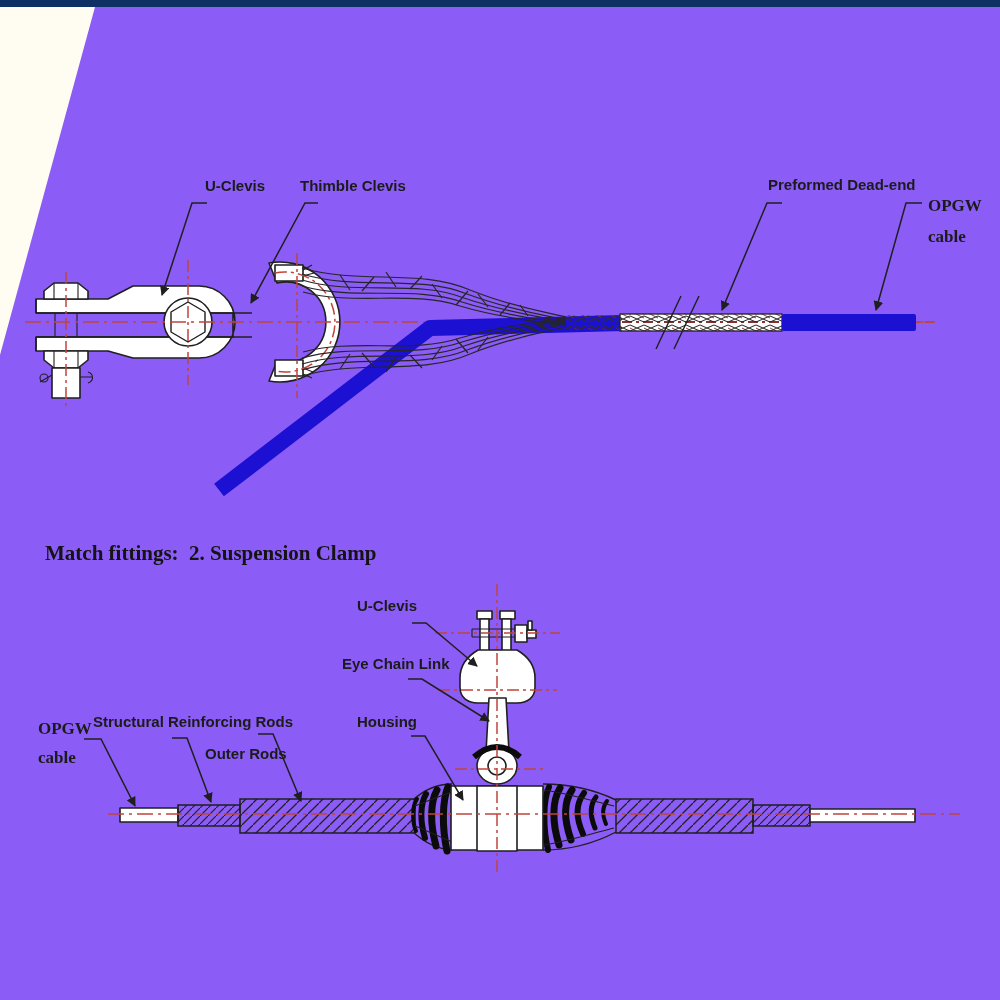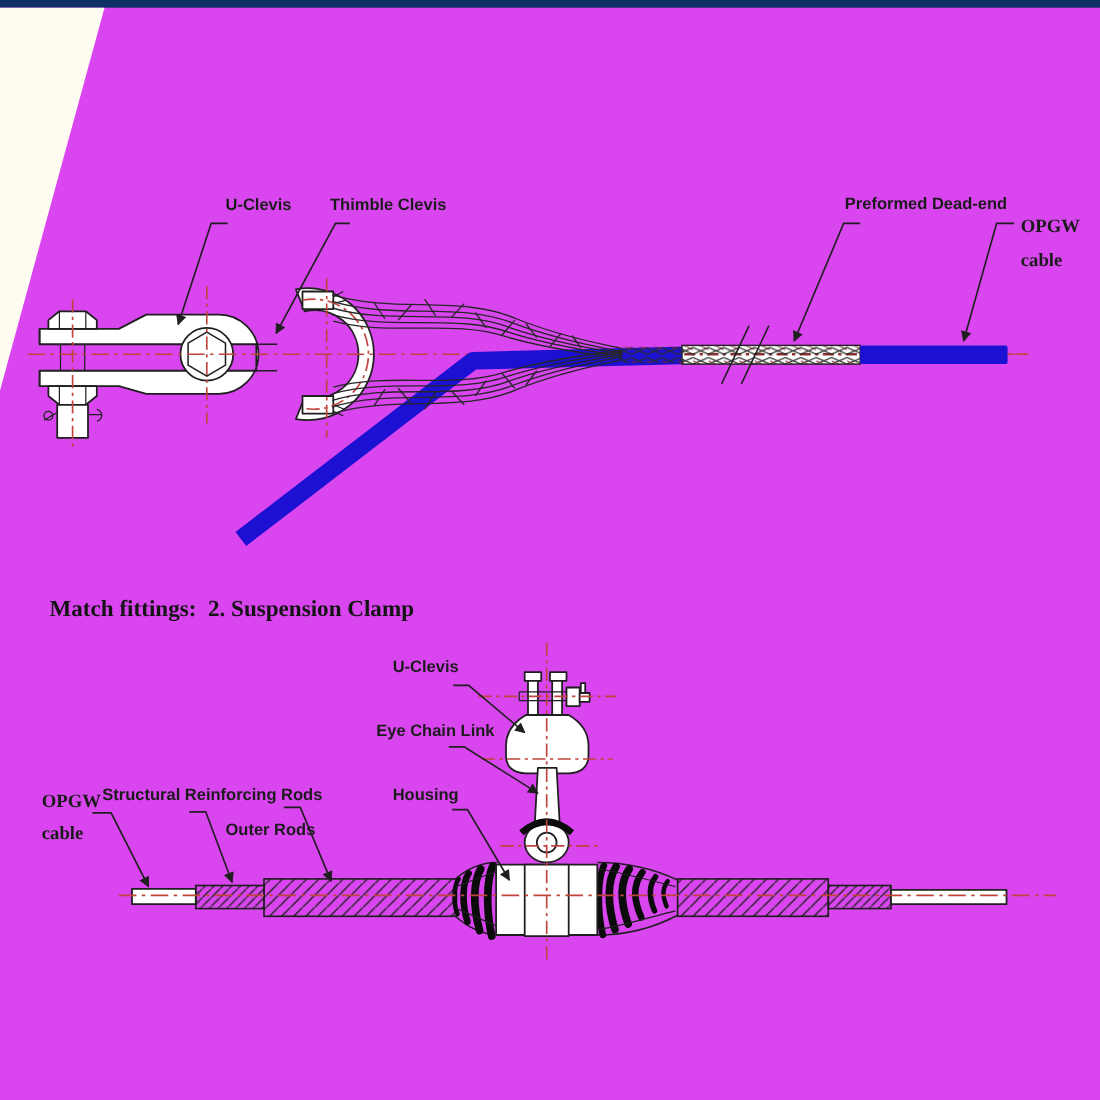--- a/index.html
+++ b/index.html
@@ -1,16 +1,16 @@
 <!DOCTYPE html>
 <html style="--cable-blue: #1c10d2; --centerline-red: #c0443c; --top-bar-navy: #0f3064;"><head>
 <meta charset="utf-8">
 <style>
   html,body{margin:0;padding:0;background:#ffffff;}
-  .stage{position:relative;width:1000px;height:1000px;background:#d946ef;overflow:hidden;
+  .stage{position:relative;width:1000px;height:1000px;background:#8b5cf6;overflow:hidden;
          font-family:"Liberation Sans",sans-serif;}
   .top-bar{position:absolute;left:0;top:0;width:1000px;height:7px;
            background:var(--top-bar-navy,#0f3064);}
   svg{position:absolute;left:0;top:0;}
   
   .outline{fill:#ffffff;stroke:#1f1f1f;stroke-width:1.6;stroke-linejoin:round;}
   .thin{fill:none;stroke:#1f1f1f;stroke-width:1.4;stroke-linejoin:round;}
   .thin2{fill:none;stroke:#1f1f1f;stroke-width:1.1;}
   .strand{fill:none;stroke:#262626;stroke-width:1.2;}
   .swirl{fill:none;stroke:#0b0b0b;stroke-linecap:round;}

